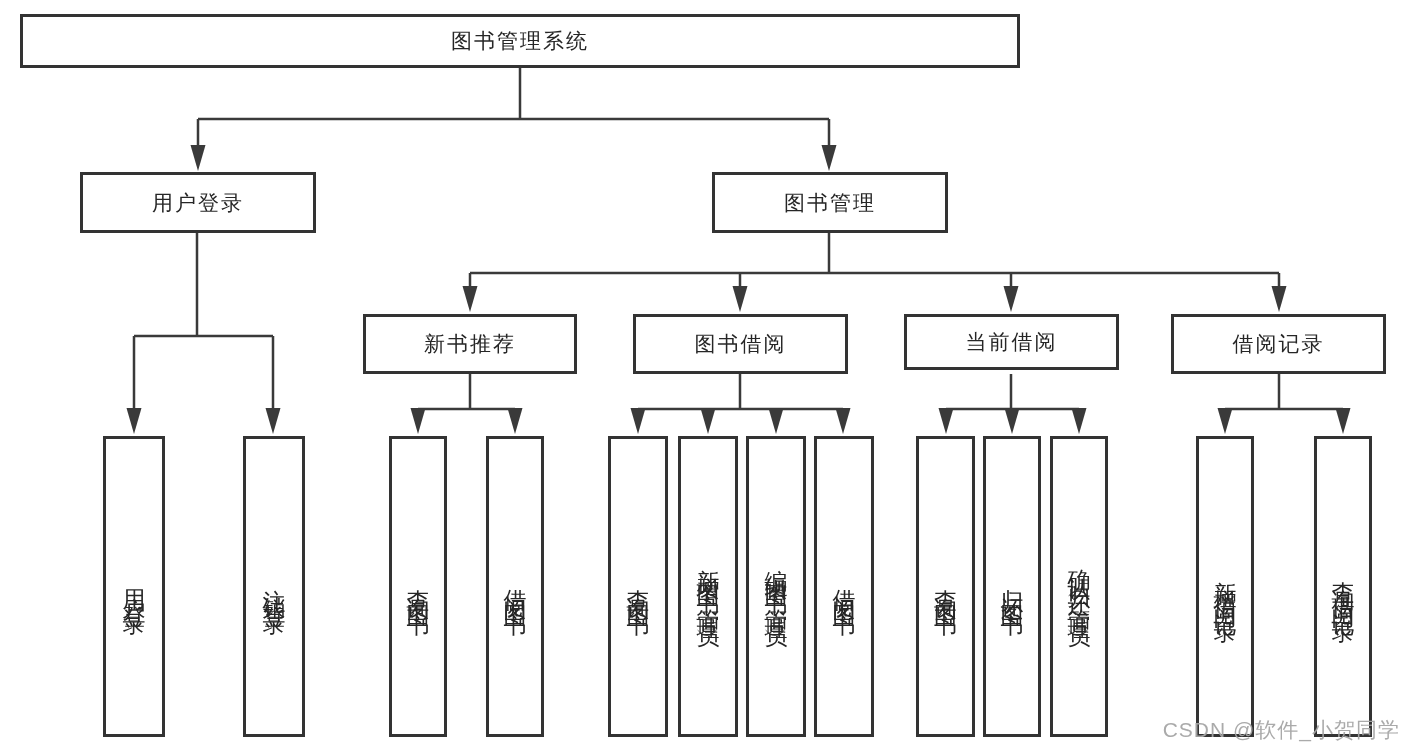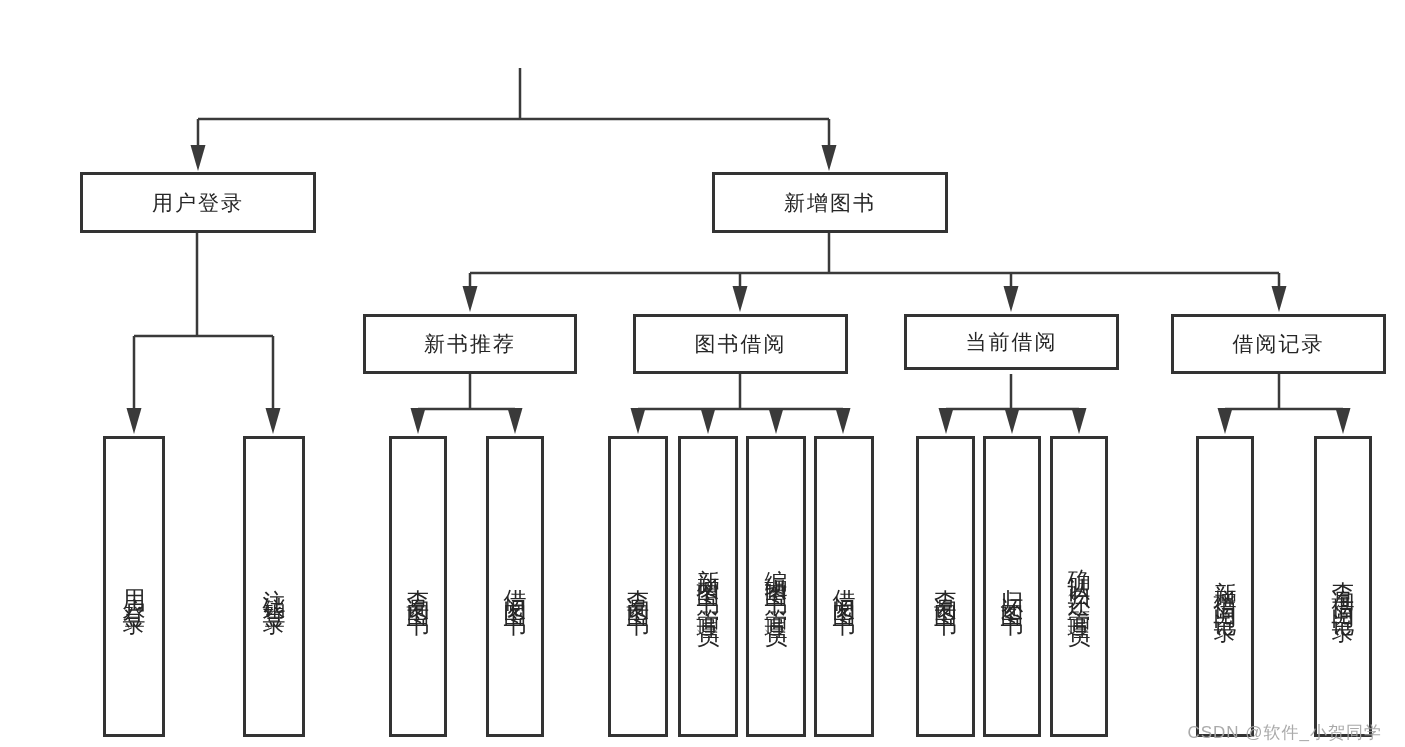--- a/index.html
+++ b/index.html
@@ -33,23 +33,23 @@
   }
   .node .vlabel {
     writing-mode: vertical-rl;
     font-size: 23px;
     letter-spacing: 8px;
     line-height: 1;
     white-space: nowrap;
   }
   .watermark {
     position: absolute;
-    right: 23px;
+    right: 5px;
     bottom: 3px;
-    font-size: 17px;
+    font-size: 21px;
     color: rgba(165,165,165,0.95);
     letter-spacing: 1px;
     pointer-events: none;
   }
 </style>
 </head>
 <body>
 
 <div class="canvas">
 
@@ -79,26 +79,29 @@
       <polygon points="768.5,408 783.5,408 776,434"></polygon>
       <polygon points="835.5,408 850.5,408 843,434"></polygon>
       <polygon points="938.5,408 953.5,408 946,434"></polygon>
       <polygon points="1004.5,408 1019.5,408 1012,434"></polygon>
       <polygon points="1071.5,408 1086.5,408 1079,434"></polygon>
       <polygon points="1217.5,408 1232.5,408 1225,434"></polygon>
       <polygon points="1335.5,408 1350.5,408 1343,434"></polygon>
     </g>
   </svg>
 
+  <div class="node" style="left:20px; top:14px; width:1000px; height:54px;">
+    <span class="hlabel">图书管理系统</span>
+  </div>
 
   <div class="node" style="left:80px; top:172px; width:236px; height:61px;">
     <span class="hlabel">用户登录</span>
   </div>
   <div class="node" style="left:712px; top:172px; width:236px; height:61px;">
-    <span class="hlabel">新增图书</span>
+    <span class="hlabel">图书管理</span>
   </div>
 
   <div class="node" style="left:363px; top:314px; width:214px; height:60px;">
     <span class="hlabel">新书推荐</span>
   </div>
   <div class="node" style="left:633px; top:314px; width:215px; height:60px;">
     <span class="hlabel">图书借阅</span>
   </div>
   <div class="node" style="left:904px; top:314px; width:215px; height:56px;">
     <span class="hlabel">当前借阅</span>

